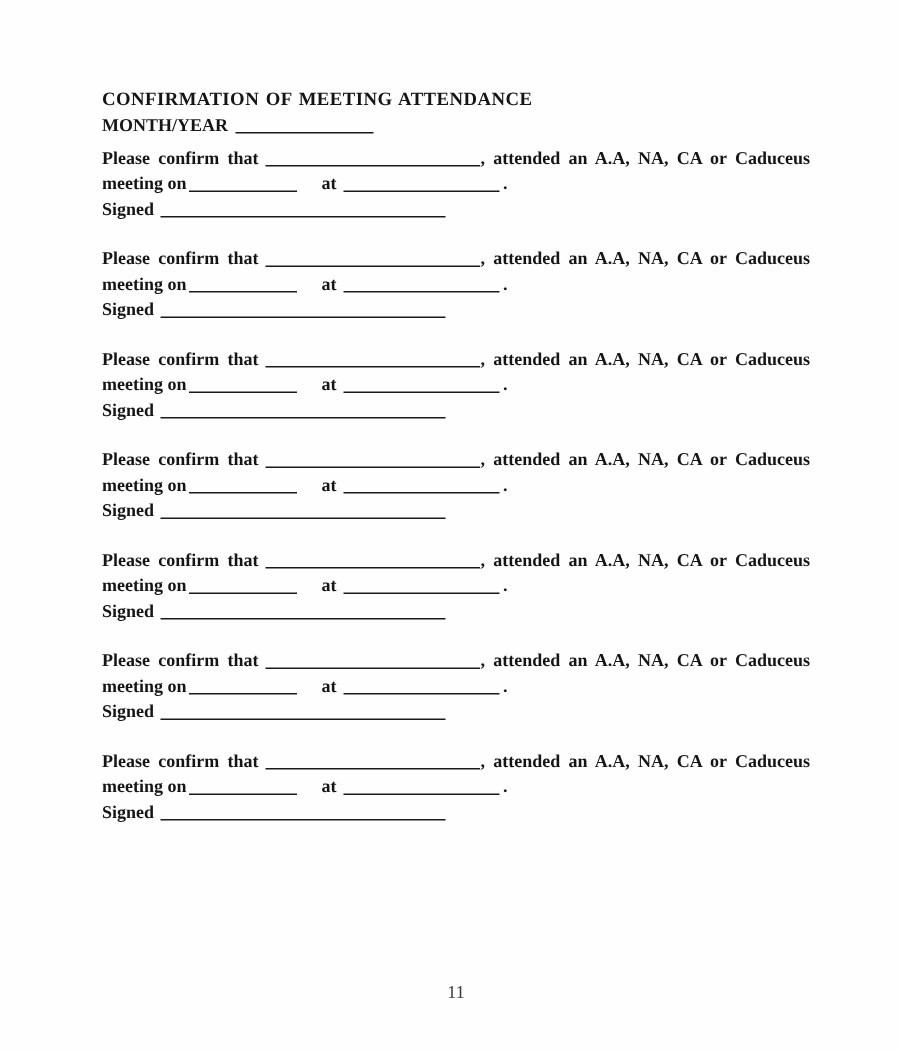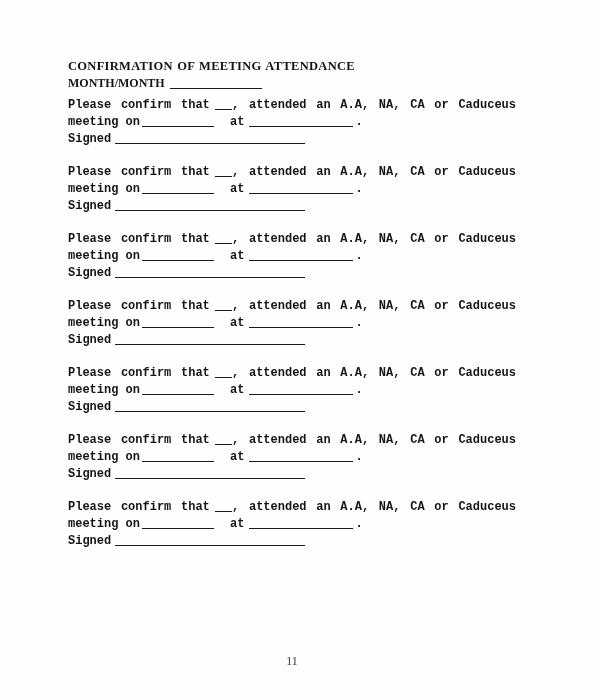--- a/index.html
+++ b/index.html
@@ -6,42 +6,42 @@
   .page {
     width: 600px;
     height: 700px;
     box-sizing: border-box;
     background: #fefefe;
     color: #151515;
     font-family: "Liberation Serif", "DejaVu Serif", serif;
     font-weight: bold;
     font-size: 12px;
     line-height: 17px;
-    padding: 58px 84px 30px 68px;
+    padding: 58px 60px 30px 68px;
     display: flex;
     flex-direction: column;
   }
   .title {
     font-size: 12.5px;
     letter-spacing: 0.3px;
     word-spacing: 1px;
     white-space: nowrap;
   }
   .line { white-space: nowrap; }
   .blank {
     display: inline-block;
     height: 2px;
     border-bottom: 1.4px solid #1a1a1a;
     position: relative;
     top: 2px;
   }
   .name-blank      { width: 165px; margin-left: 5px; }
   .month-blank     { width: 92px;  margin-left: 5px; }
   .entries { margin-top: 5px; }
-  .entry { margin-top: 0; font-family: Liberation Mono, monospace; }
+  .entry { margin-top: 0; }
   .entry + .entry { margin-top: 16px; }
   .confirm-line {
     display: flex;
     align-items: baseline;
     word-spacing: 2.5px;
   }
   .confirm-line .txt { white-space: nowrap; }
   .attendee-blank { flex: 1 1 auto; margin-left: 5px; }
   .date-blank      { width: 72px;  margin-left: 2px; }
   .time-blank      { width: 104px; margin-left: 5px; margin-right: 2px; }
@@ -57,21 +57,21 @@
 </style>
 </head>
 <body>
 
 <div class="page">
 
   <div class="title line">CONFIRMATION OF MEETING ATTENDANCE</div>
 
 
   <div class="line">
-    <span>MONTH/MONTH</span><span class="blank month-blank"></span>
+    <span>MONTH/YEAR</span><span class="blank month-blank"></span>
   </div>
 
   <div class="entries">
     <div class="entry">
       <div class="line confirm-line">
         <span class="txt">Please confirm that</span>
         <span class="blank attendee-blank"></span>
         <span class="txt">, attended an A.A, NA, CA or Caduceus</span>
       </div>
       <div class="line">

